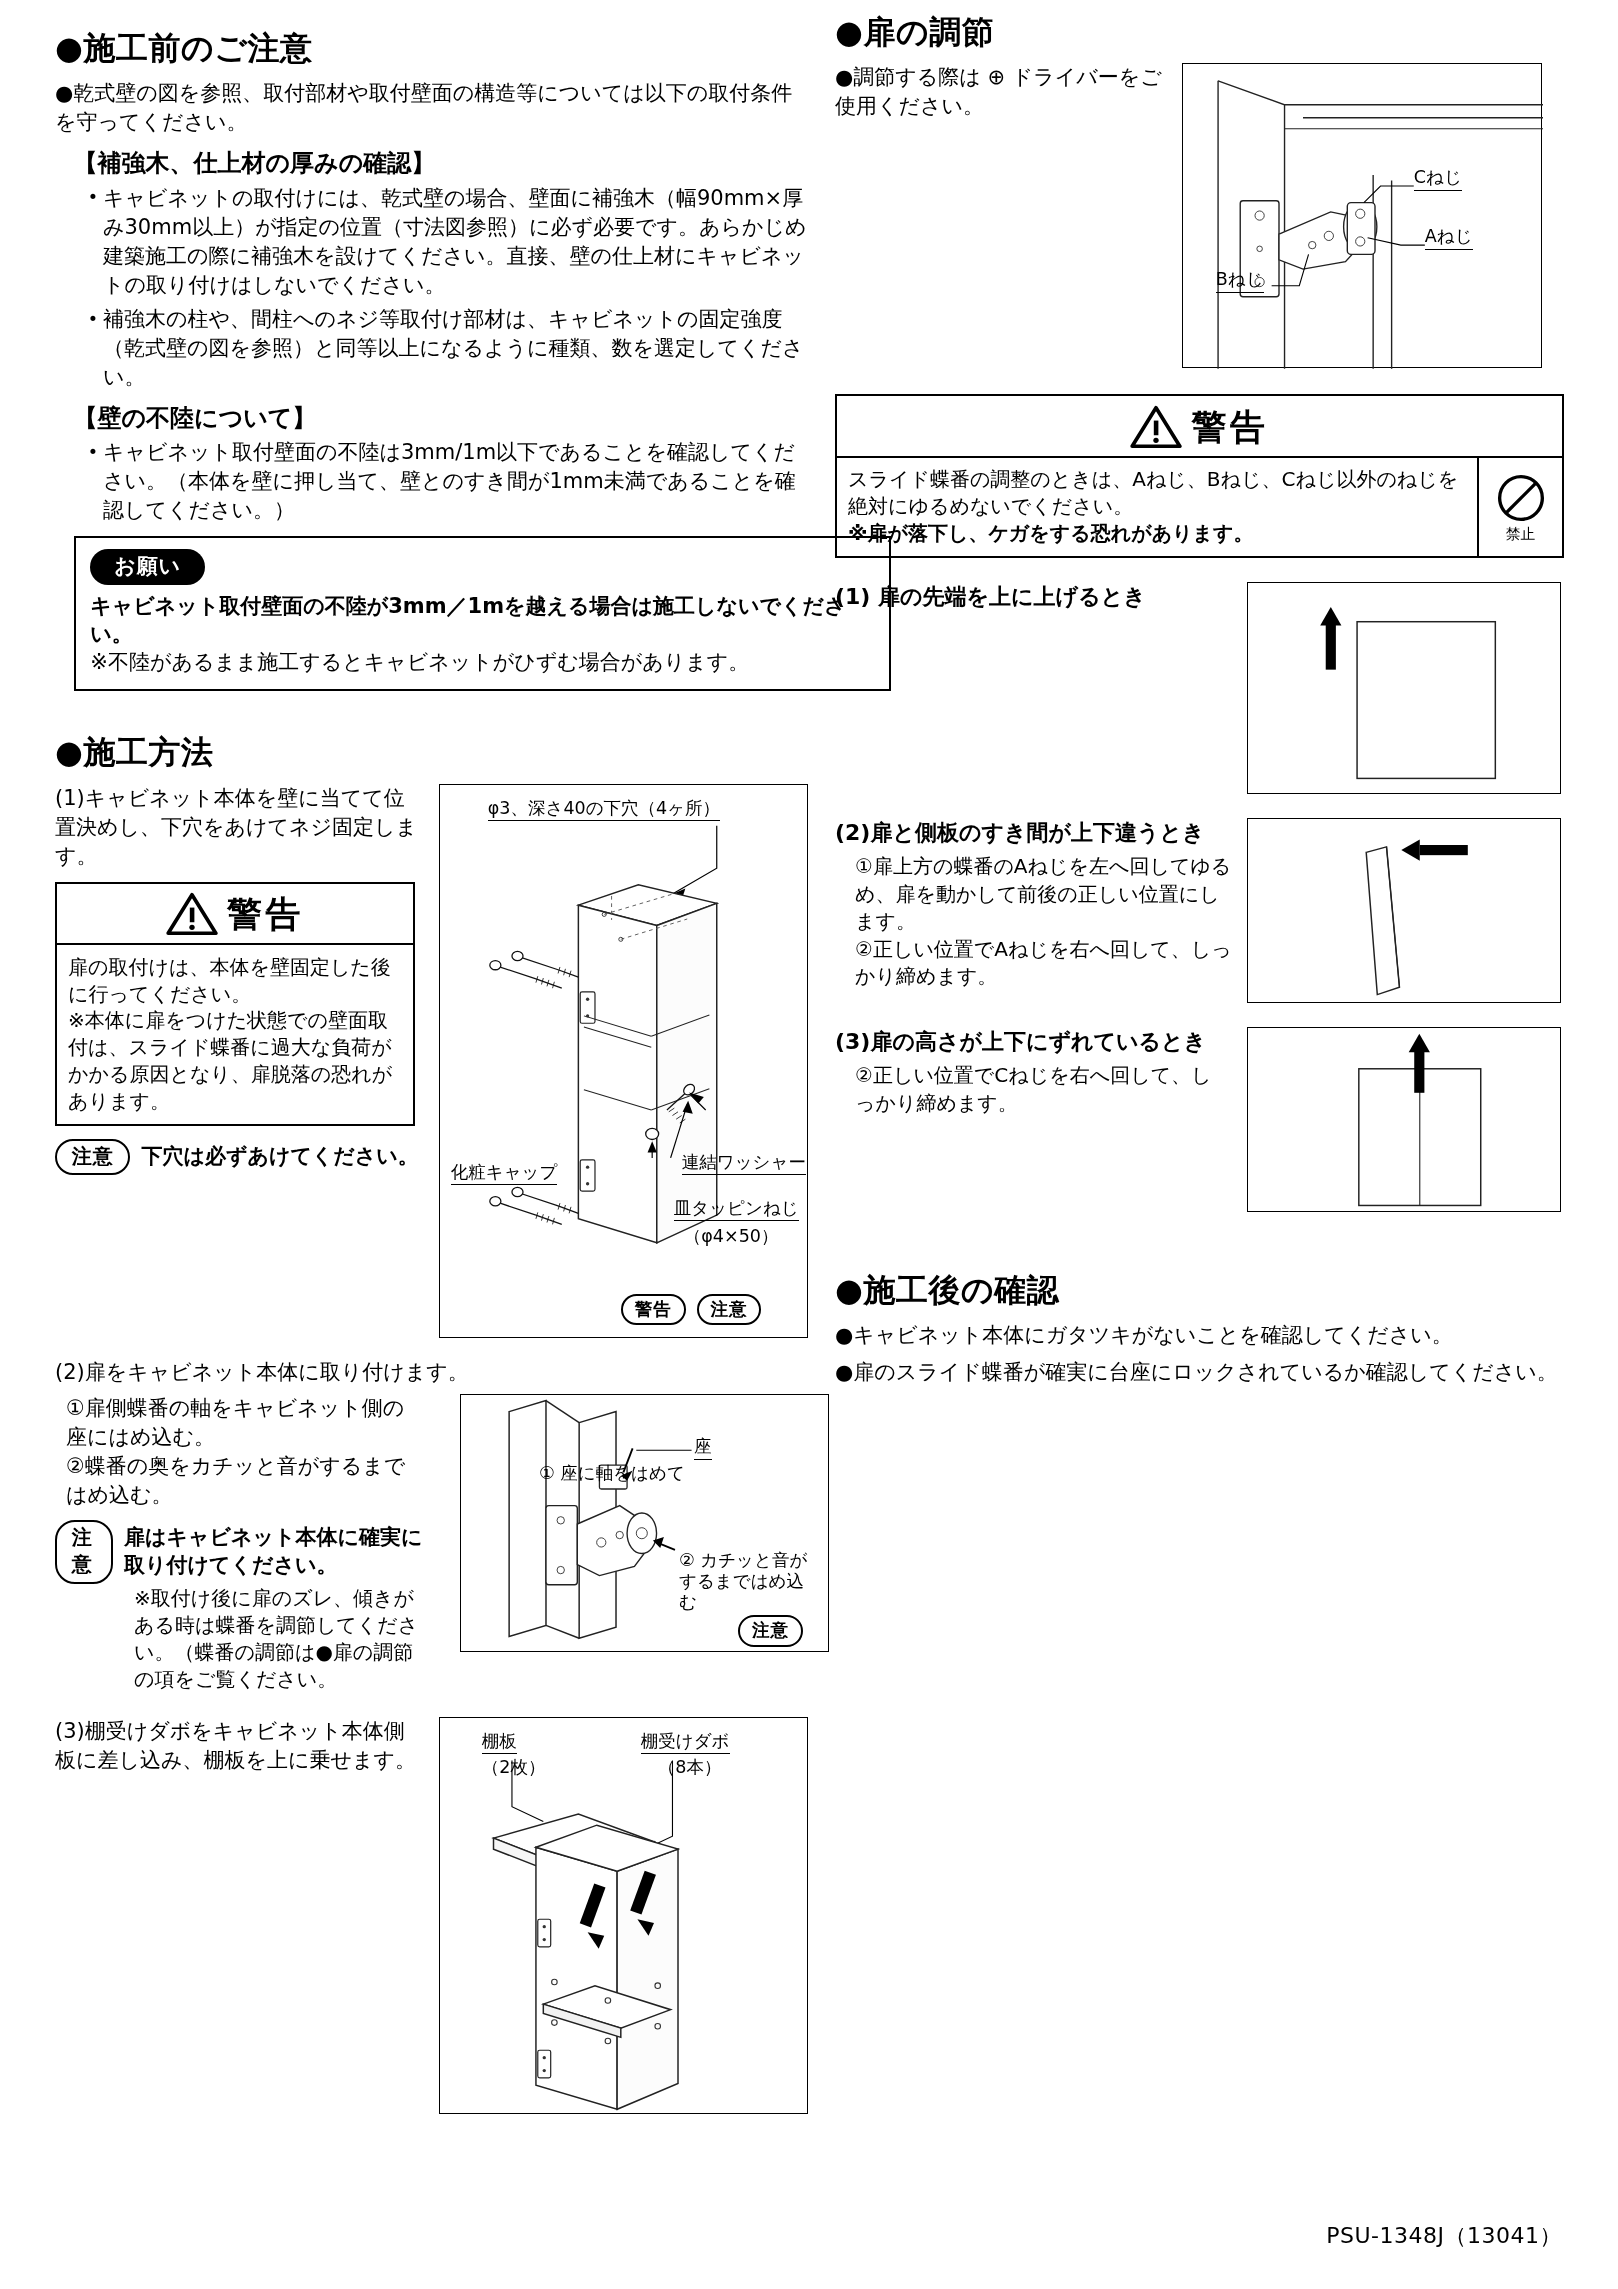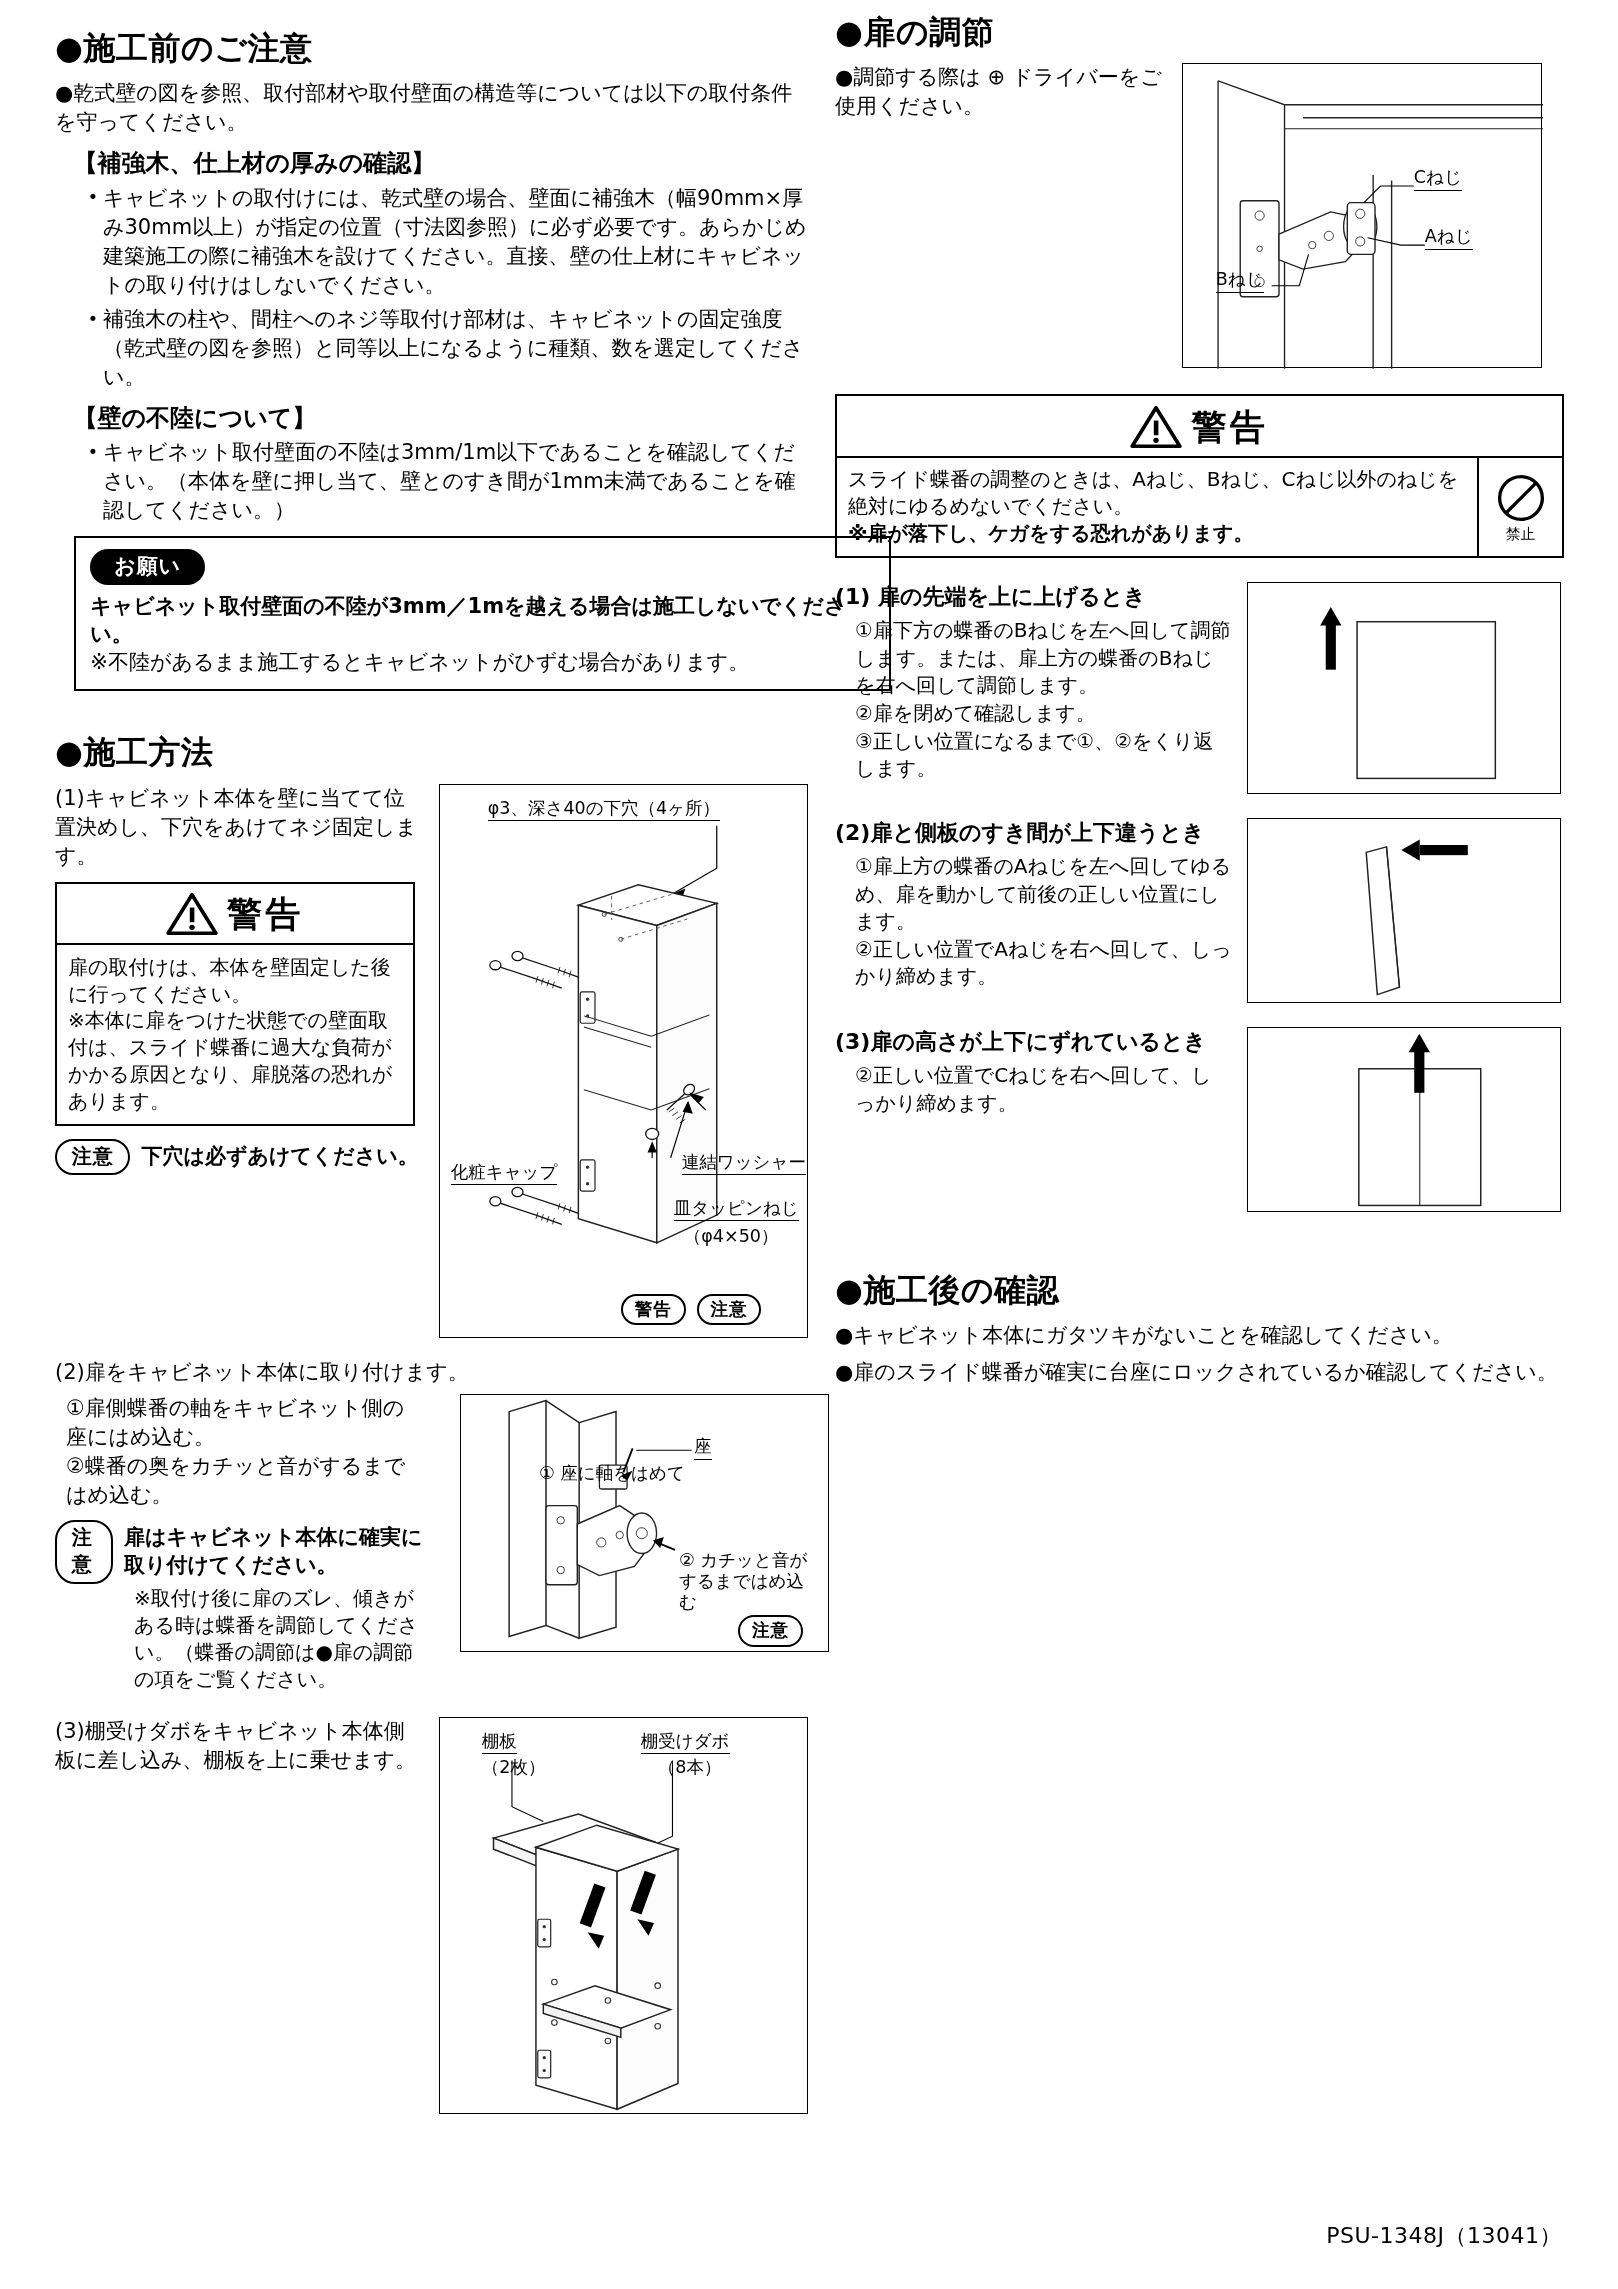--- a/index.html
+++ b/index.html
@@ -468,31 +468,20 @@
             </svg>
           </span>
           <span style="font-size:14.8px; margin-top:1.8px;">禁止</span>
         </div>
       </div>
     </div>
 
     <div class="row2" style="margin-top:24px;">
       <div class="lft" style="width:397px; flex:0 0 397px;">
         <div class="step-title">(1) 扉の先端を上に上げるとき</div>
-        <div class="step-list">
-          <div class="li">
-              <span class="t">①扉下方の蝶番のBねじを左へ回して調節します。または、扉上方の蝶番のBねじを右へ回して調節します。</span>
-            </div>
-          <div class="li">
-              <span class="t">②扉を閉めて確認します。</span>
-            </div>
-          <div class="li">
-              <span class="t">③正しい位置になるまで①、②をくり返します。</span>
-            </div>
-        </div>
       </div>
       <div class="rgt">
         <div class="fig" style="width:314px;height:212px;">
           <svg width="314" height="212" viewBox="0 0 340 230" style="position:absolute;left:0;top:0;">
             <rect x="118" y="42" width="150" height="170" fill="#fff" stroke="#222" stroke-width="1.6"></rect>
             <g fill="#000">
               <rect x="84" y="44" width="11" height="50"></rect>
               <polygon points="78,46 101,46 89.5,26"></polygon>
             </g>
           </svg>

